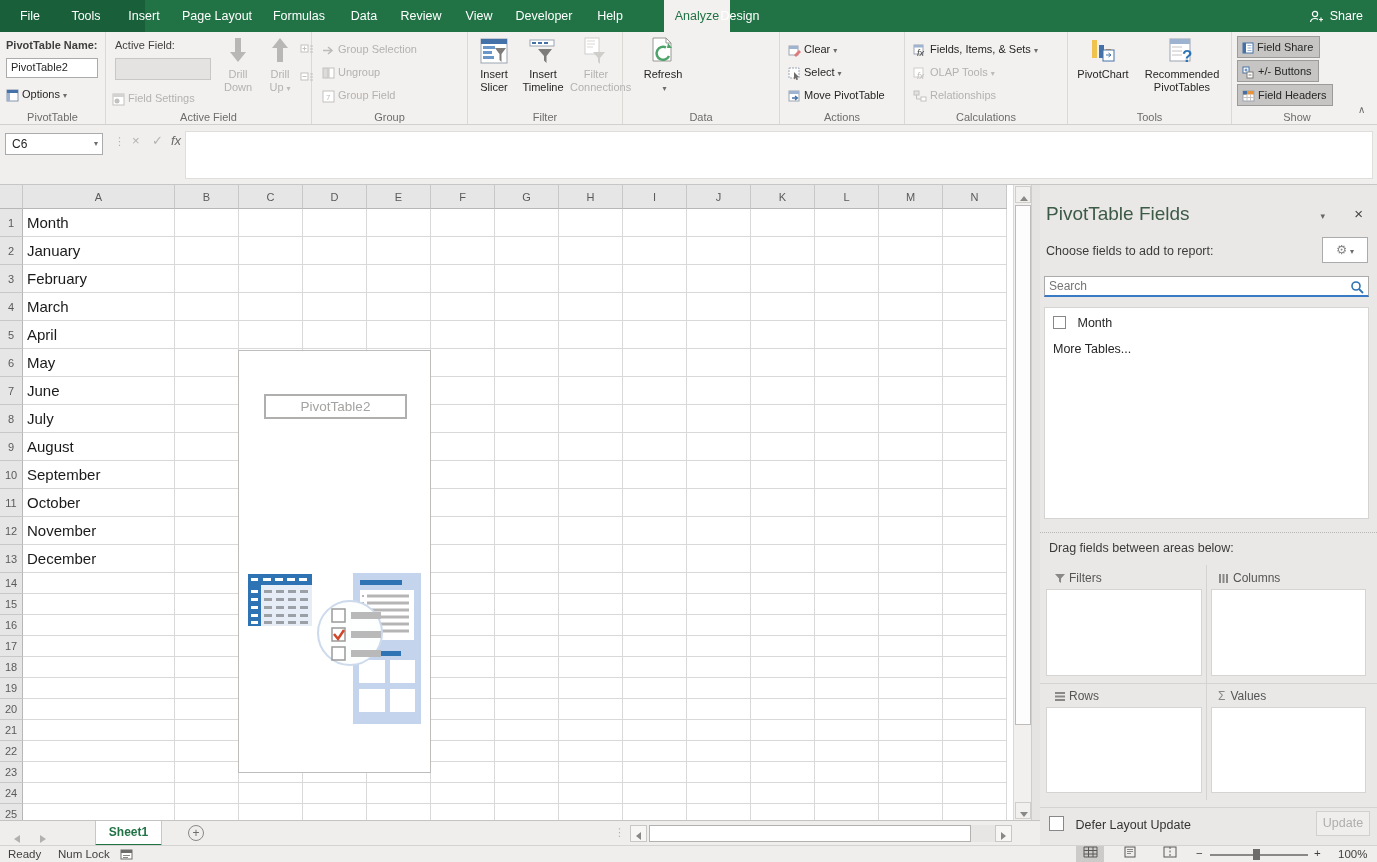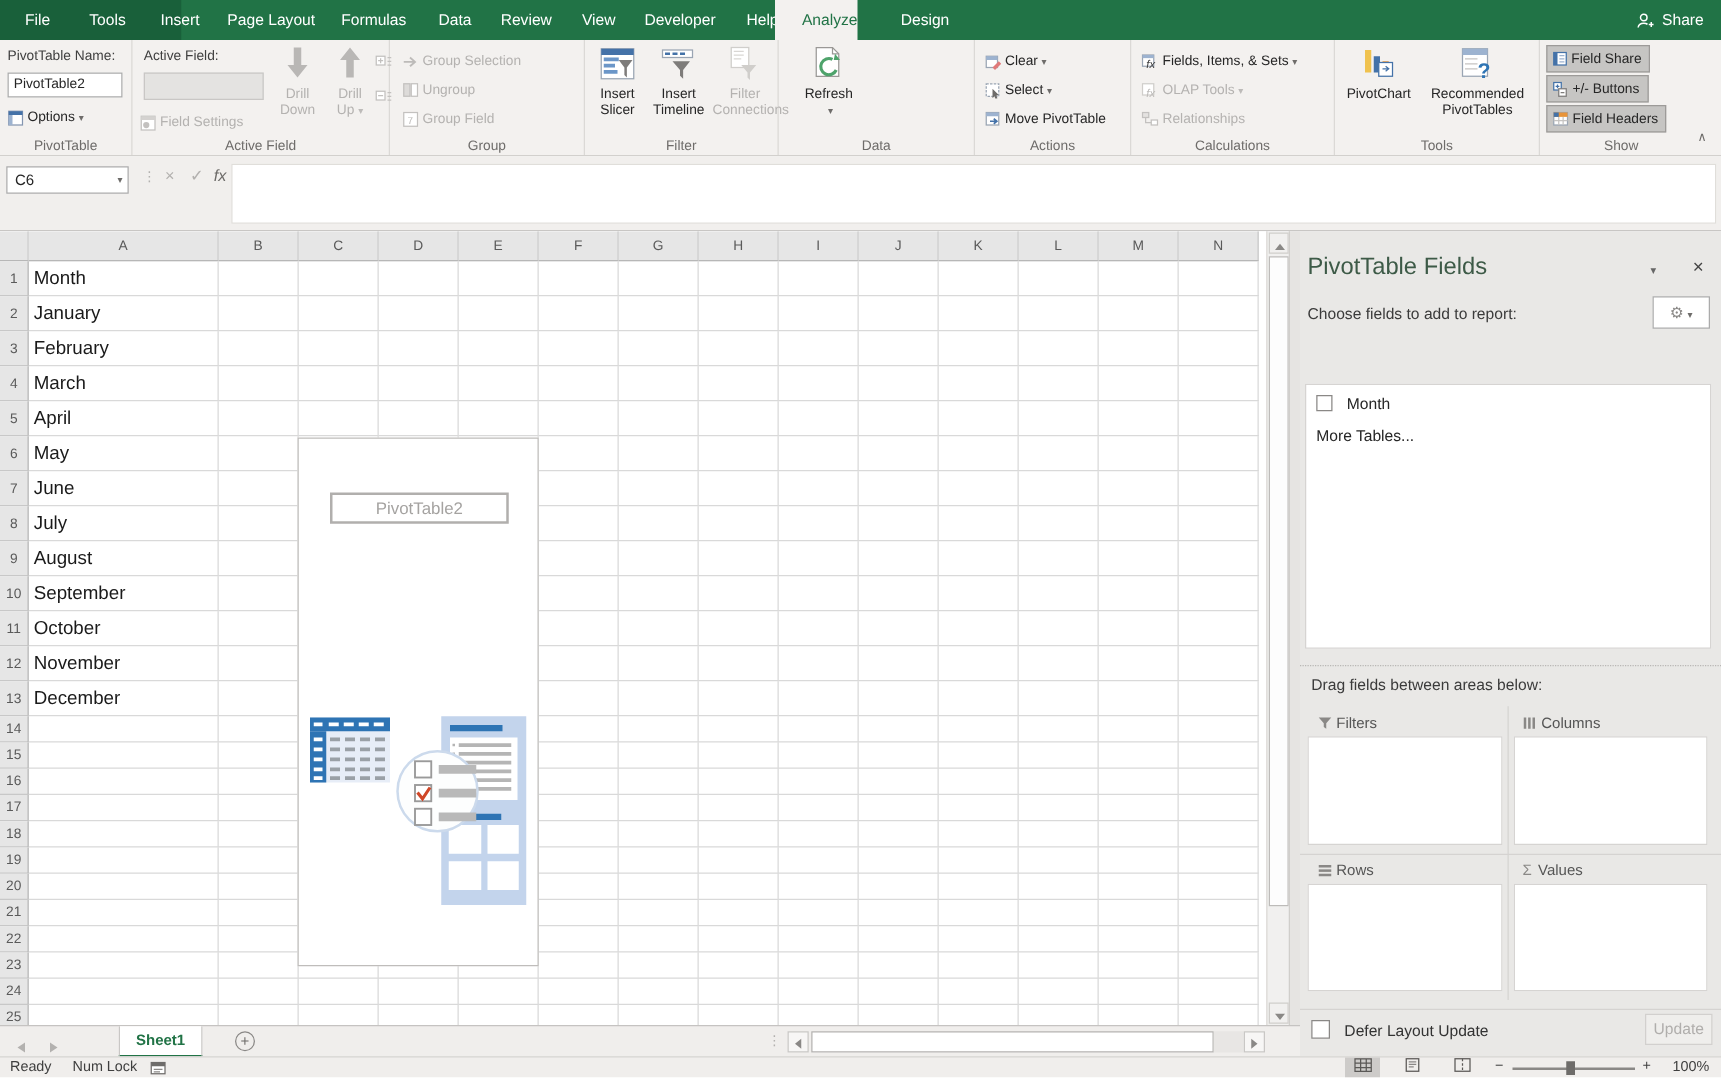--- a/index.html
+++ b/index.html
@@ -106,36 +106,36 @@
   <div class="ttab" style="left:8px;width:44px;">File</div>
   <div class="ttab" style="left:58px;width:56px;">Tools</div>
   <div class="ttab" style="left:118px;width:52px;">Insert</div>
   <div class="ttab" style="left:174px;width:86px;">Page Layout</div>
   <div class="ttab" style="left:264px;width:70px;">Formulas</div>
   <div class="ttab" style="left:340px;width:48px;">Data</div>
   <div class="ttab" style="left:392px;width:58px;">Review</div>
   <div class="ttab" style="left:454px;width:50px;">View</div>
   <div class="ttab" style="left:508px;width:72px;">Developer</div>
   <div class="ttab" style="left:586px;width:48px;">Help</div>
-  <div class="ttab active" style="left:620px;width:66px;text-align:right;">Analyze</div>
+  <div class="ttab active" style="left:664px;width:66px;">Analyze</div>
   <div class="ttab ctx" style="left:707px;width:66px;">Design</div>
   <div id="share">
     <svg class="ic" width="15" height="15" viewBox="0 0 15 15">
         <circle cx="7" cy="5" r="2.6" fill="none" stroke="#fff" stroke-width="1.2"></circle>
         <path d="M2.5 13 Q3 9.5 7 9.5 Q9 9.5 10 10.5" fill="none" stroke="#fff" stroke-width="1.2"></path>
         <path d="M11 10.5 h4 M13 8.5 v4" stroke="#fff" stroke-width="1.2"></path>
       </svg>
     <span>Share</span>
   </div>
 </div>
 
 <div id="ribbon" class="abs">
 
   <div class="rgroup" style="left:0;width:106px;">
-    <div class="abs rlabel" style="left:6px;top:7px;">PivotTable Name:</div>
+    <div class="abs rlabel" style="left:6px;top:7px;font-weight:bold;">PivotTable Name:</div>
     <div class="rinput" style="left:6px;top:26px;width:92px;height:20px;">PivotTable2</div>
     <div class="smallbtn en" style="left:6px;top:52px;">
       <svg class="ic" width="13" height="13" viewBox="0 0 13 13">
           <rect x="1" y="1" width="11" height="11" fill="#fff" stroke="#8496b0"></rect>
           <rect x="1" y="1" width="11" height="3" fill="#4472a8"></rect>
           <rect x="1" y="4" width="3" height="8" fill="#9db3d0"></rect>
         </svg><span>Options</span><span class="car">▾</span>
     </div>
     <div class="glabel">PivotTable</div>
   </div>
@@ -847,20 +847,27 @@
   <div class="sb-btn" style="top:617px;"><span class="tri" style="margin:6px 0 0 4px;border-left:4px solid transparent;border-right:4px solid transparent;border-top:5px solid #8a8886;"></span></div>
 </div>
 <div id="splitter" class="abs"></div>
 
 <div id="pane" class="abs">
   <div id="pane-title">PivotTable Fields</div>
   <div id="pane-caret">▾</div>
   <div id="pane-close">×</div>
   <div id="pane-choose">Choose fields to add to report:</div>
   <div id="gearbtn"><span>⚙</span><span class="car">▾</span></div>
+  <div id="searchbox">
+    <input placeholder="Search" style="">
+    <svg class="abs" style="right:4px;top:3px;" width="14" height="14" viewBox="0 0 14 14">
+        <circle cx="6" cy="6" r="4" fill="none" stroke="#2e74b4" stroke-width="1.6"></circle>
+        <path d="M9 9 l4 4" stroke="#2e74b4" stroke-width="1.8"></path>
+      </svg>
+  </div>
   <div id="fieldlist">
     <div class="abs" style="left:8px;top:8px;">
       <span class="cb"></span>
       <span style="margin-left:8px;color:#262626;">Month</span>
     </div>
     <div class="abs" style="left:8px;top:34px;color:#262626;">More Tables...</div>
   </div>
   <div id="dragdiv"></div>
   <div id="draghint">Drag fields between areas below:</div>
 

